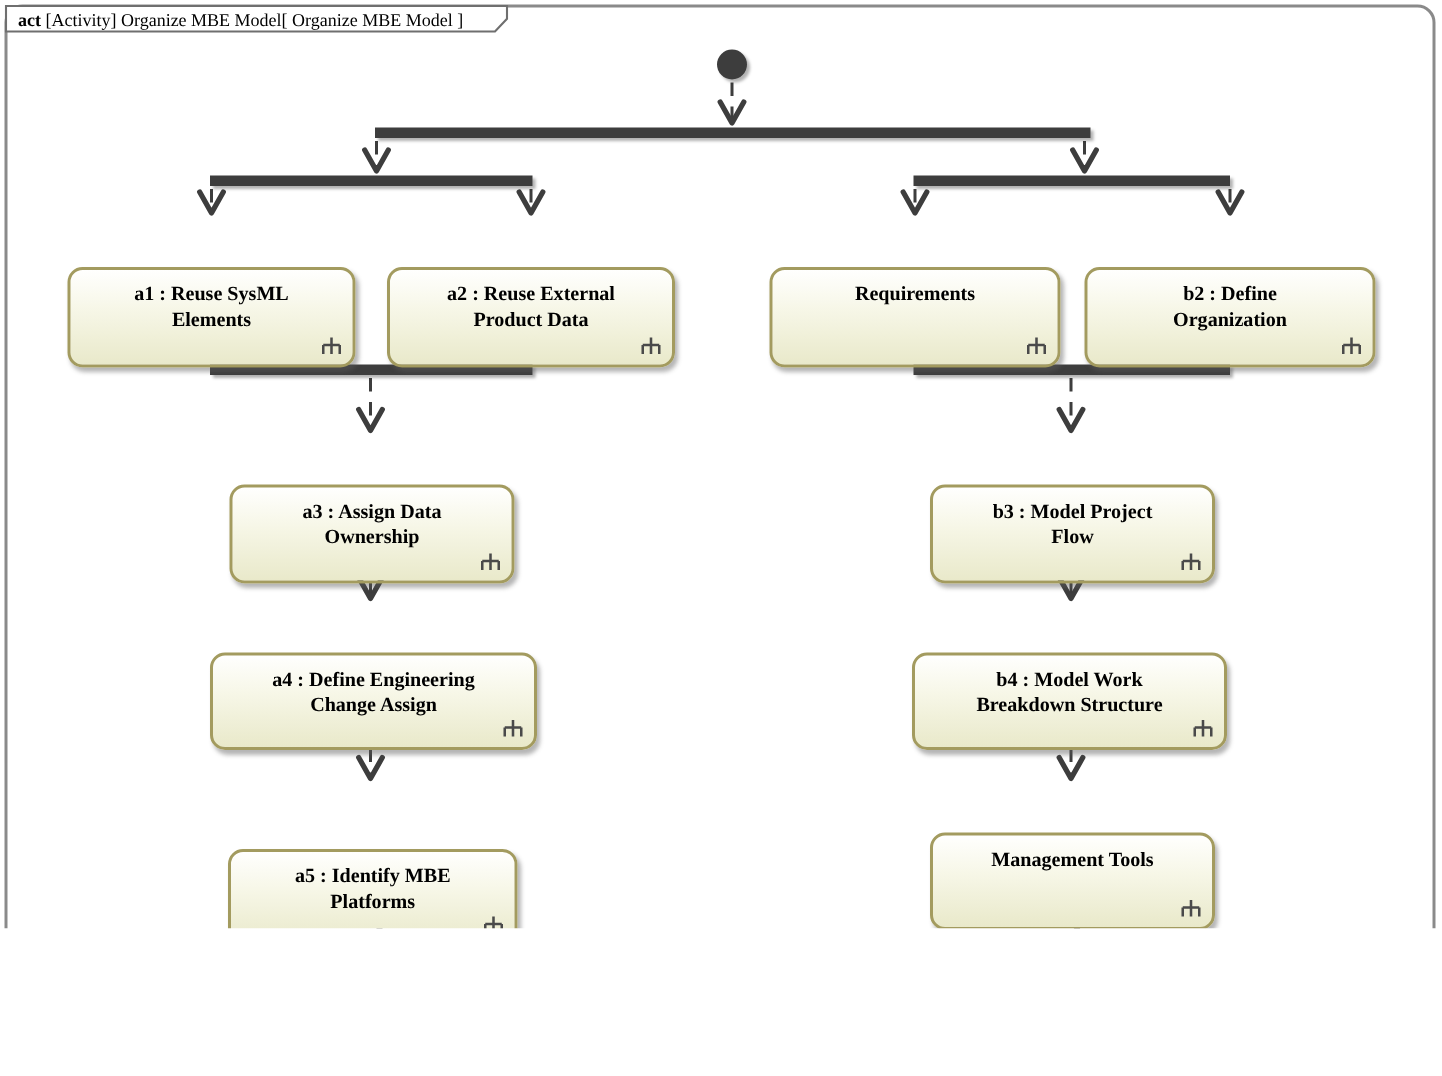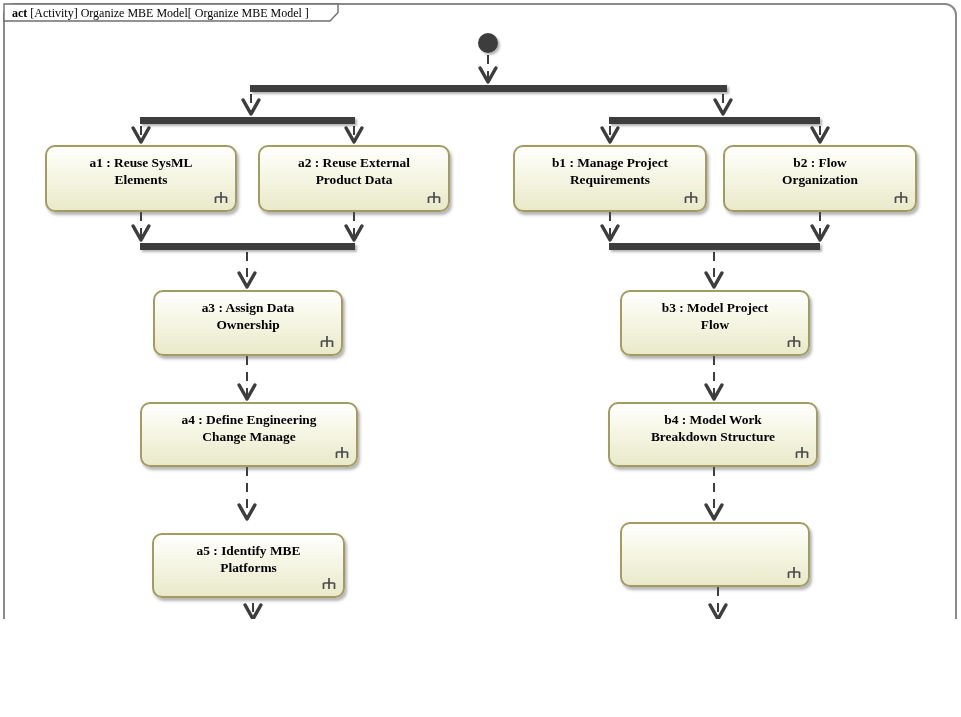--- a/index.html
+++ b/index.html
@@ -14,21 +14,21 @@
     font-size:12px;color:#000;white-space:nowrap;
   }
   .frame-title .kw{font-weight:bold;}
   
   .action{
     position:absolute;box-sizing:border-box;
     border:2px solid #a39b5f;border-radius:10px;
     background:linear-gradient(180deg,#fffffe 0%,#f7f7e8 40%,#e9e9ca 100%);
     box-shadow:2px 3px 3px rgba(90,90,90,0.45);
     color:#000;font-weight:bold;font-size:13.4px;line-height:17px;
-    text-align:center;padding-top:7px;cursor:default;
+    text-align:center;padding-top:7px;cursor:default;margin-top:33px;
   }
   .action .ln{display:block;pointer-events:none;}
   .rake{position:absolute;right:7px;bottom:4px;}
 </style>
 </head>
 <body>
 
 <div class="stage">
 
   <svg class="layer" width="961" height="717" viewBox="0 0 961 717">
@@ -96,29 +96,28 @@
 
   <div class="action" style="left:258px;top:145px;width:192px;height:67px">
     <span class="ln">a2 : Reuse External</span>
     <span class="ln">Product Data</span>
     <svg class="rake" width="14" height="15" viewBox="0 0 14 15">
       <path d="M7,1 V6 M1.5,6 H12.5 M1.5,6 V12 M7,6 V12 M12.5,6 V12" fill="none" stroke="#4a4a4a" stroke-width="1.7"></path>
     </svg>
   </div>
 
   <div class="action" style="left:513px;top:145px;width:194px;height:67px">
-    <span class="ln">b1 : Manage Project</span>
     <span class="ln">Requirements</span>
     <svg class="rake" width="14" height="15" viewBox="0 0 14 15">
       <path d="M7,1 V6 M1.5,6 H12.5 M1.5,6 V12 M7,6 V12 M12.5,6 V12" fill="none" stroke="#4a4a4a" stroke-width="1.7"></path>
     </svg>
   </div>
 
   <div class="action" style="left:723px;top:145px;width:194px;height:67px">
-    <span class="ln">b2 : Flow</span>
+    <span class="ln">b2 : Define</span>
     <span class="ln">Organization</span>
     <svg class="rake" width="14" height="15" viewBox="0 0 14 15">
       <path d="M7,1 V6 M1.5,6 H12.5 M1.5,6 V12 M7,6 V12 M12.5,6 V12" fill="none" stroke="#4a4a4a" stroke-width="1.7"></path>
     </svg>
   </div>
 
   <div class="action" style="left:153px;top:290px;width:190px;height:66px">
     <span class="ln">a3 : Assign Data</span>
     <span class="ln">Ownership</span>
     <svg class="rake" width="14" height="15" viewBox="0 0 14 15">
@@ -129,21 +128,21 @@
   <div class="action" style="left:620px;top:290px;width:190px;height:66px">
     <span class="ln">b3 : Model Project</span>
     <span class="ln">Flow</span>
     <svg class="rake" width="14" height="15" viewBox="0 0 14 15">
       <path d="M7,1 V6 M1.5,6 H12.5 M1.5,6 V12 M7,6 V12 M12.5,6 V12" fill="none" stroke="#4a4a4a" stroke-width="1.7"></path>
     </svg>
   </div>
 
   <div class="action" style="left:140px;top:402px;width:218px;height:65px">
     <span class="ln">a4 : Define Engineering</span>
-    <span class="ln">Change Manage</span>
+    <span class="ln">Change Assign</span>
     <svg class="rake" width="14" height="15" viewBox="0 0 14 15">
       <path d="M7,1 V6 M1.5,6 H12.5 M1.5,6 V12 M7,6 V12 M12.5,6 V12" fill="none" stroke="#4a4a4a" stroke-width="1.7"></path>
     </svg>
   </div>
 
   <div class="action" style="left:608px;top:402px;width:210px;height:65px">
     <span class="ln">b4 : Model Work</span>
     <span class="ln">Breakdown Structure</span>
     <svg class="rake" width="14" height="15" viewBox="0 0 14 15">
       <path d="M7,1 V6 M1.5,6 H12.5 M1.5,6 V12 M7,6 V12 M12.5,6 V12" fill="none" stroke="#4a4a4a" stroke-width="1.7"></path>
@@ -152,18 +151,19 @@
 
   <div class="action" style="left:152px;top:533px;width:193px;height:65px">
     <span class="ln">a5 : Identify MBE</span>
     <span class="ln">Platforms</span>
     <svg class="rake" width="14" height="15" viewBox="0 0 14 15">
       <path d="M7,1 V6 M1.5,6 H12.5 M1.5,6 V12 M7,6 V12 M12.5,6 V12" fill="none" stroke="#4a4a4a" stroke-width="1.7"></path>
     </svg>
   </div>
 
   <div class="action" style="left:620px;top:522px;width:190px;height:65px">
+    <span class="ln">Management Tools</span>
     <svg class="rake" width="14" height="15" viewBox="0 0 14 15">
       <path d="M7,1 V6 M1.5,6 H12.5 M1.5,6 V12 M7,6 V12 M12.5,6 V12" fill="none" stroke="#4a4a4a" stroke-width="1.7"></path>
     </svg>
   </div>
 
 </div>
 
 </body></html>

